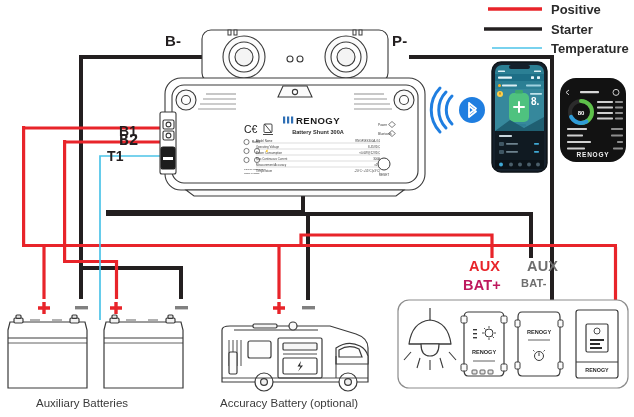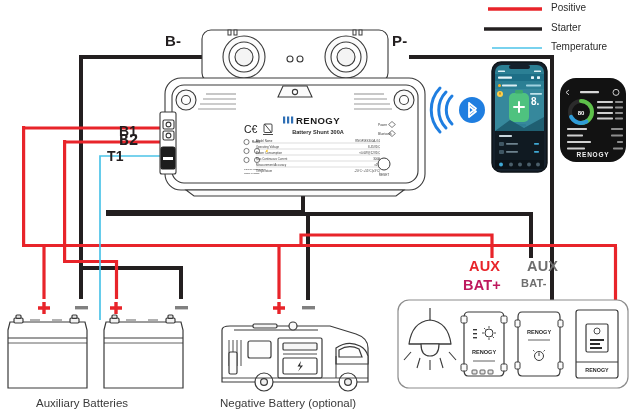--- a/index.html
+++ b/index.html
@@ -4,21 +4,21 @@
 <title>Renogy Battery Shunt Wiring Diagram</title>
 <style>
   html,body{margin:0;padding:0;background:#ffffff;}
   body{width:634px;height:417px;overflow:hidden;
        font-family:"Liberation Sans","DejaVu Sans",sans-serif;
        color:#231f20;-webkit-font-smoothing:antialiased;}
   #stage{position:relative;width:634px;height:417px;}
   svg.layer{position:absolute;left:0;top:0;width:634px;height:417px;}
   .lbl{position:absolute;font-weight:bold;letter-spacing:.2px;white-space:nowrap;}
   .cap{position:absolute;white-space:nowrap;font-size:11.5px;color:#3a3a3a;}
-  .legend-txt{position:absolute;font-size:10px;color:#2b2b2b;white-space:nowrap;}
+  .legend-txt{position:absolute;font-size:13px;color:#2b2b2b;white-space:nowrap;font-weight:bold;}
 </style>
 </head>
 <body>
 
 <div id="stage">
 
   <svg class="layer" viewBox="0 0 634 417">
     <g fill="none" stroke-linecap="butt" stroke-linejoin="miter">
 
       <path d="M 79 57 L 224 57" stroke="#231f20" stroke-width="4"></path>
@@ -462,15 +462,15 @@
   <div class="lbl" style="left:119px;top:110px;font-size:14px;margin-top:13px;">B1</div>
   <div class="lbl" style="left:119px;top:132px;font-size:16px;font-family:Liberation Mono, monospace;">B2</div>
   <div class="lbl" style="left:107px;top:148px;font-size:14px;">T1</div>
 
   <div class="lbl" style="left:469px;top:258px;font-size:14.5px;color:#e8242a;">AUX</div>
   <div class="lbl" style="left:463px;top:277px;font-size:14.5px;color:#be185d;">BAT+</div>
   <div class="lbl" style="left:527px;top:258px;font-size:14.5px;color:#6e6e6e;">AUX</div>
   <div class="lbl" style="left:521px;top:277px;font-size:11px;color:#6e6e6e;">BAT-</div>
 
   <div class="cap" style="left:36px;top:397px;text-align:center;">Auxiliary Batteries</div>
-  <div class="cap" style="left:220px;top:397px;">Negative Battery (optional)</div>
+  <div class="cap" style="left:220px;top:397px;">Accuracy Battery (optional)</div>
 
 </div>
 
 </body></html>

